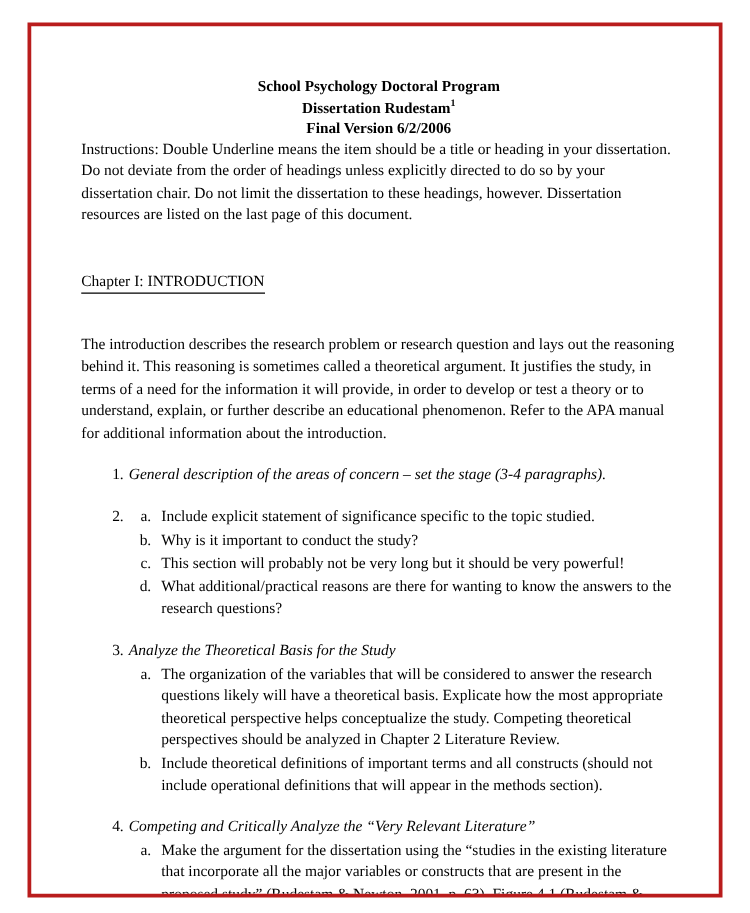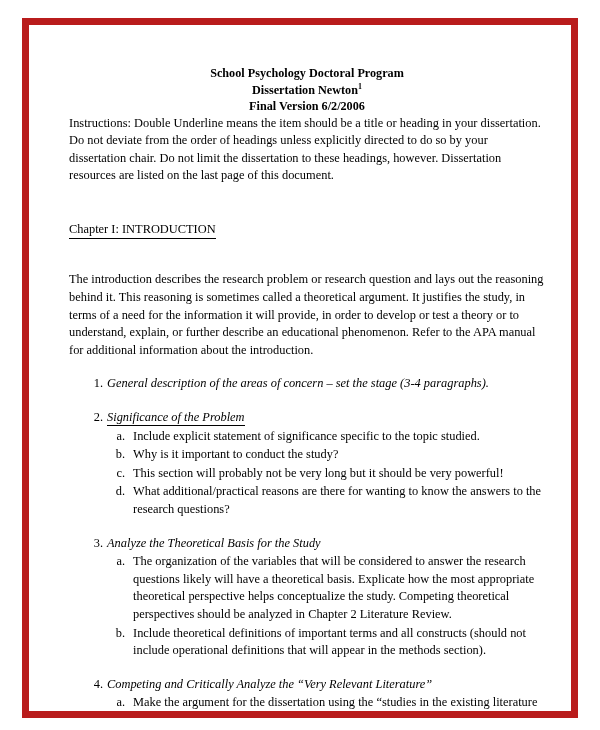--- a/index.html
+++ b/index.html
@@ -21,21 +21,21 @@
     background: #ffffff;
     box-sizing: border-box;
   }
   .sheet {
     position: absolute;
     left: 22px;
     top: 18px;
     width: 556px;
     height: 700px;
     background: #ffffff;
-    border: 7px solid #b91c1c;
+    border: 3px solid #b91c1c;
     box-sizing: border-box;
     overflow: hidden;
   }
   .content {
     position: absolute;
     left: 40px;
     top: 40px;
     width: 476px;
   }
   .title-block {
@@ -123,42 +123,41 @@
 </style>
 </head>
 <body>
 
 <div class="page">
   <div class="sheet">
     <div class="content">
 
       <div class="title-block">
         <div class="line">School Psychology Doctoral Program</div>
-        <div class="line"><span>Dissertation Newton</span><sup>1</sup></div>
+        <div class="line"><span>Dissertation Rudestam</span><sup>1</sup></div>
         <div class="line">Final Version 6/2/2006</div>
       </div>
 
       <div class="para instructions">Instructions: Double Underline means the item should be a title or heading in your dissertation. Do not deviate from the order of headings unless explicitly directed to do so by your dissertation chair. Do not limit the dissertation to these headings, however. Dissertation resources are listed on the last page of this document.</div>
 
       <div>
         <span class="chapter-heading">Chapter I: INTRODUCTION</span>
       </div>
 
       <div class="para intro-para">The introduction describes the research problem or research question and lays out the reasoning behind it. This reasoning is sometimes called a theoretical argument. It justifies the study, in terms of a need for the information it will provide, in order to develop or test a theory or to understand, explain, or further describe an educational phenomenon. Refer to the APA manual for additional information about the introduction.</div>
 
       <ol class="outline">
 
         <li>
           <span class="num">1.</span>
           <span class="item-text">General description of the areas of concern – set the stage (3-4 paragraphs).</span>
         </li>
 
         <li>
           <span class="num">2.</span>
-          <span class="item-text underline">Significance of the Problem</span>
           <ol class="sub first-sub">
             <li>
               <span class="subnum">a.</span>
               <span>Include explicit statement of significance specific to the topic studied.</span>
             </li>
             <li>
               <span class="subnum">b.</span>
               <span>Why is it important to conduct the study?</span>
             </li>
             <li>

